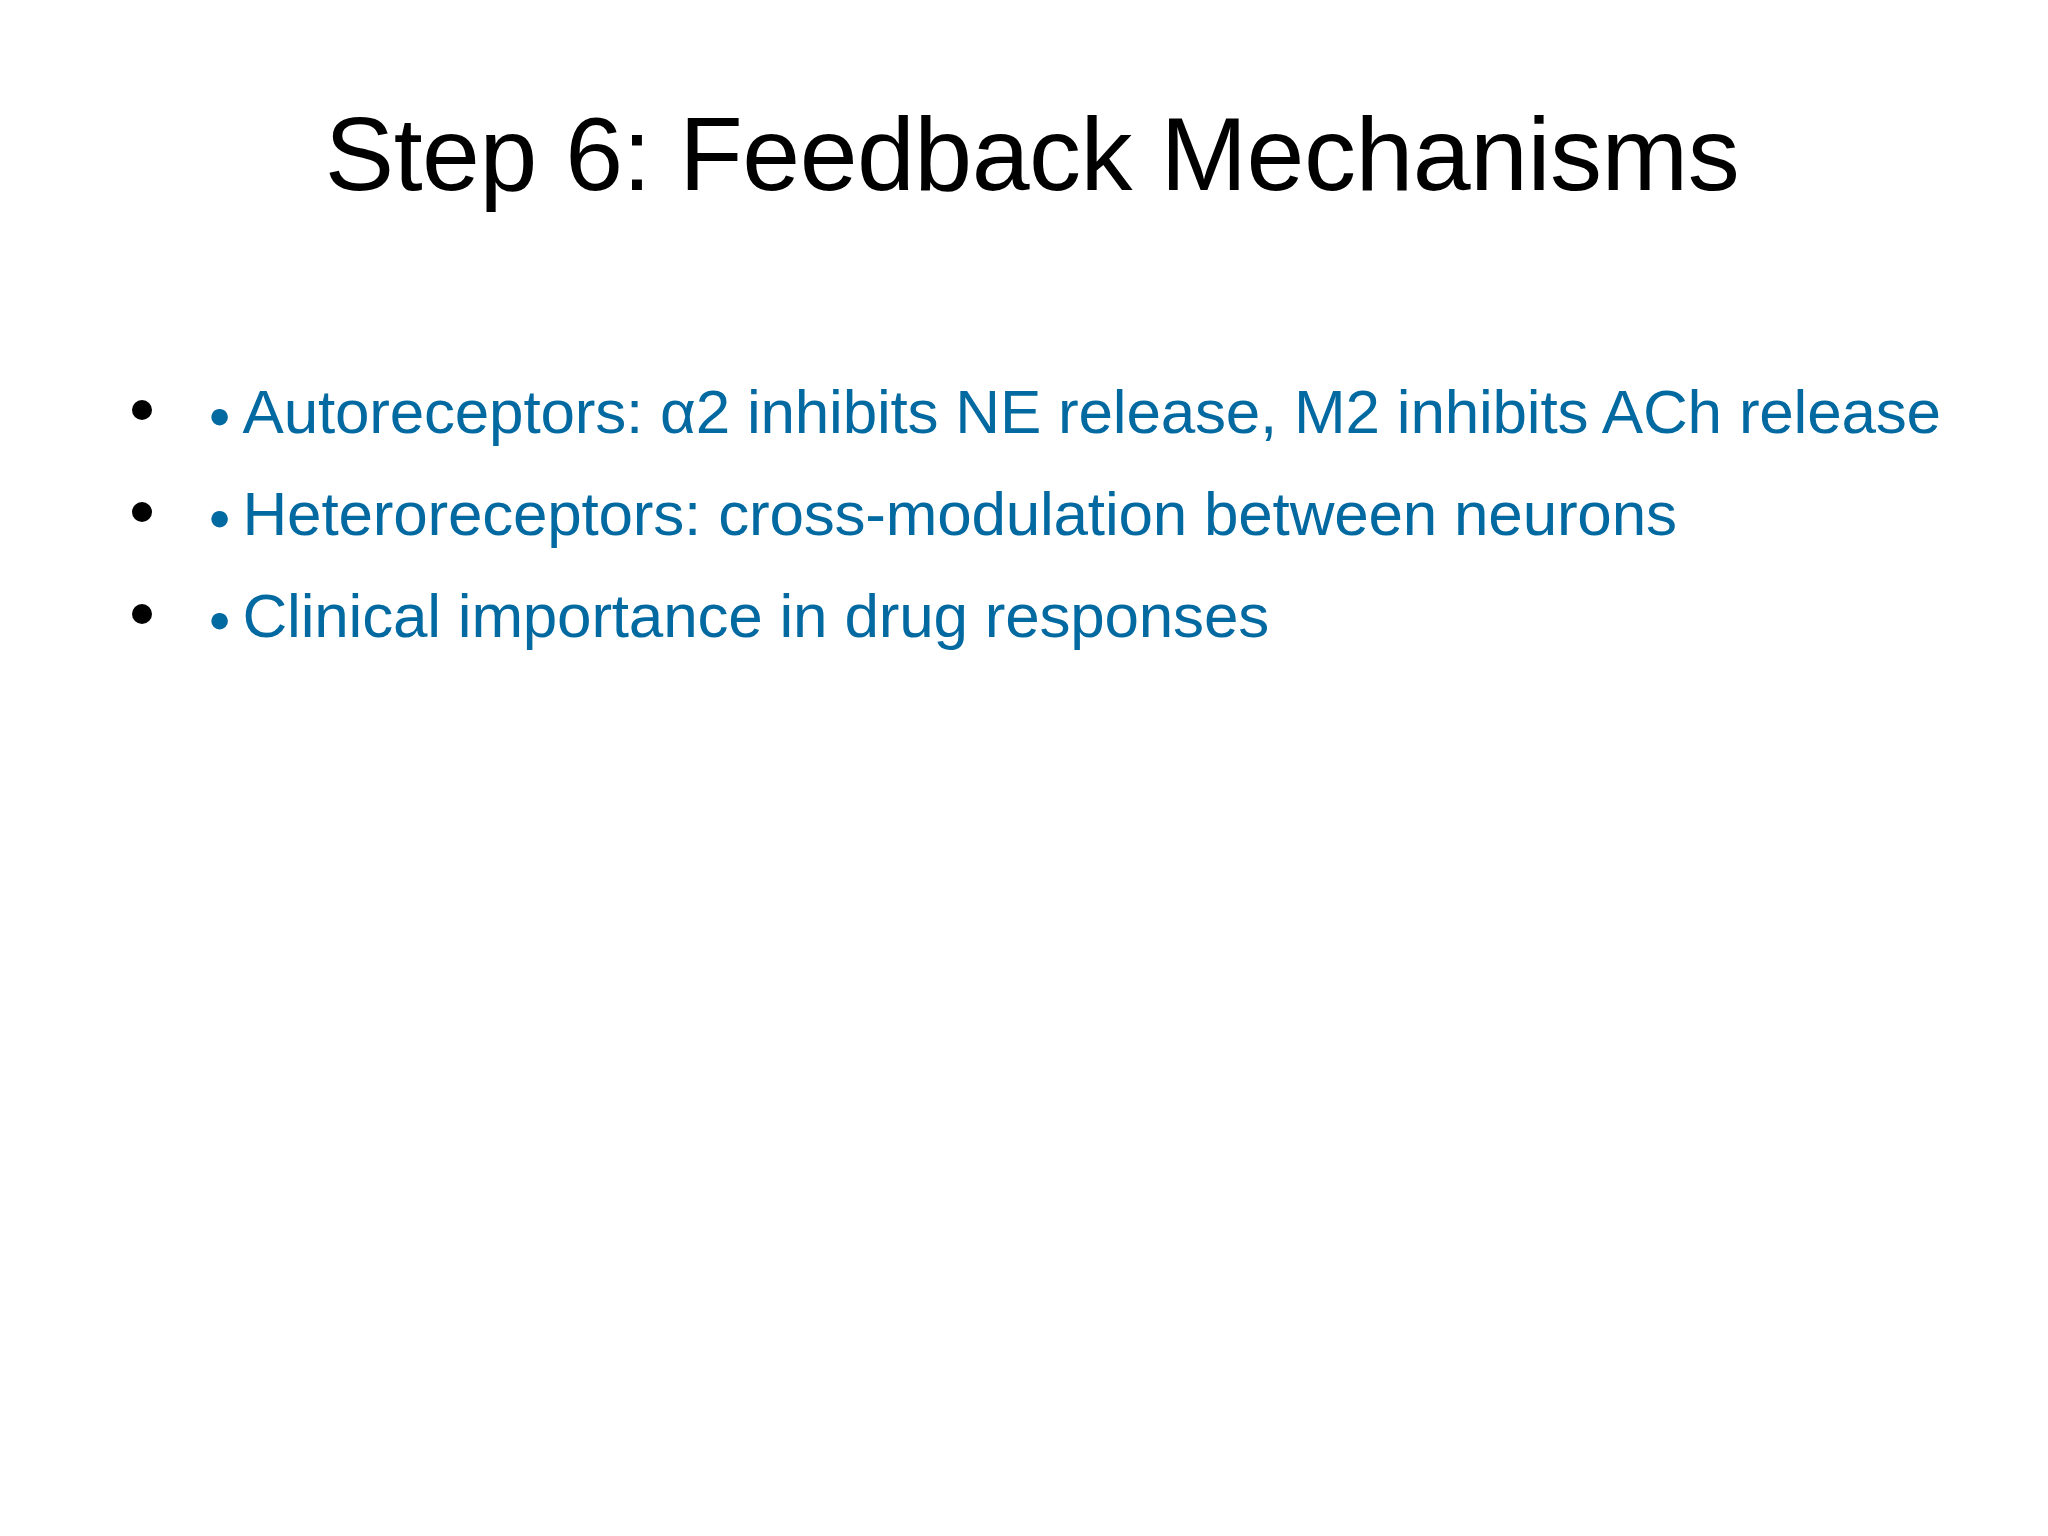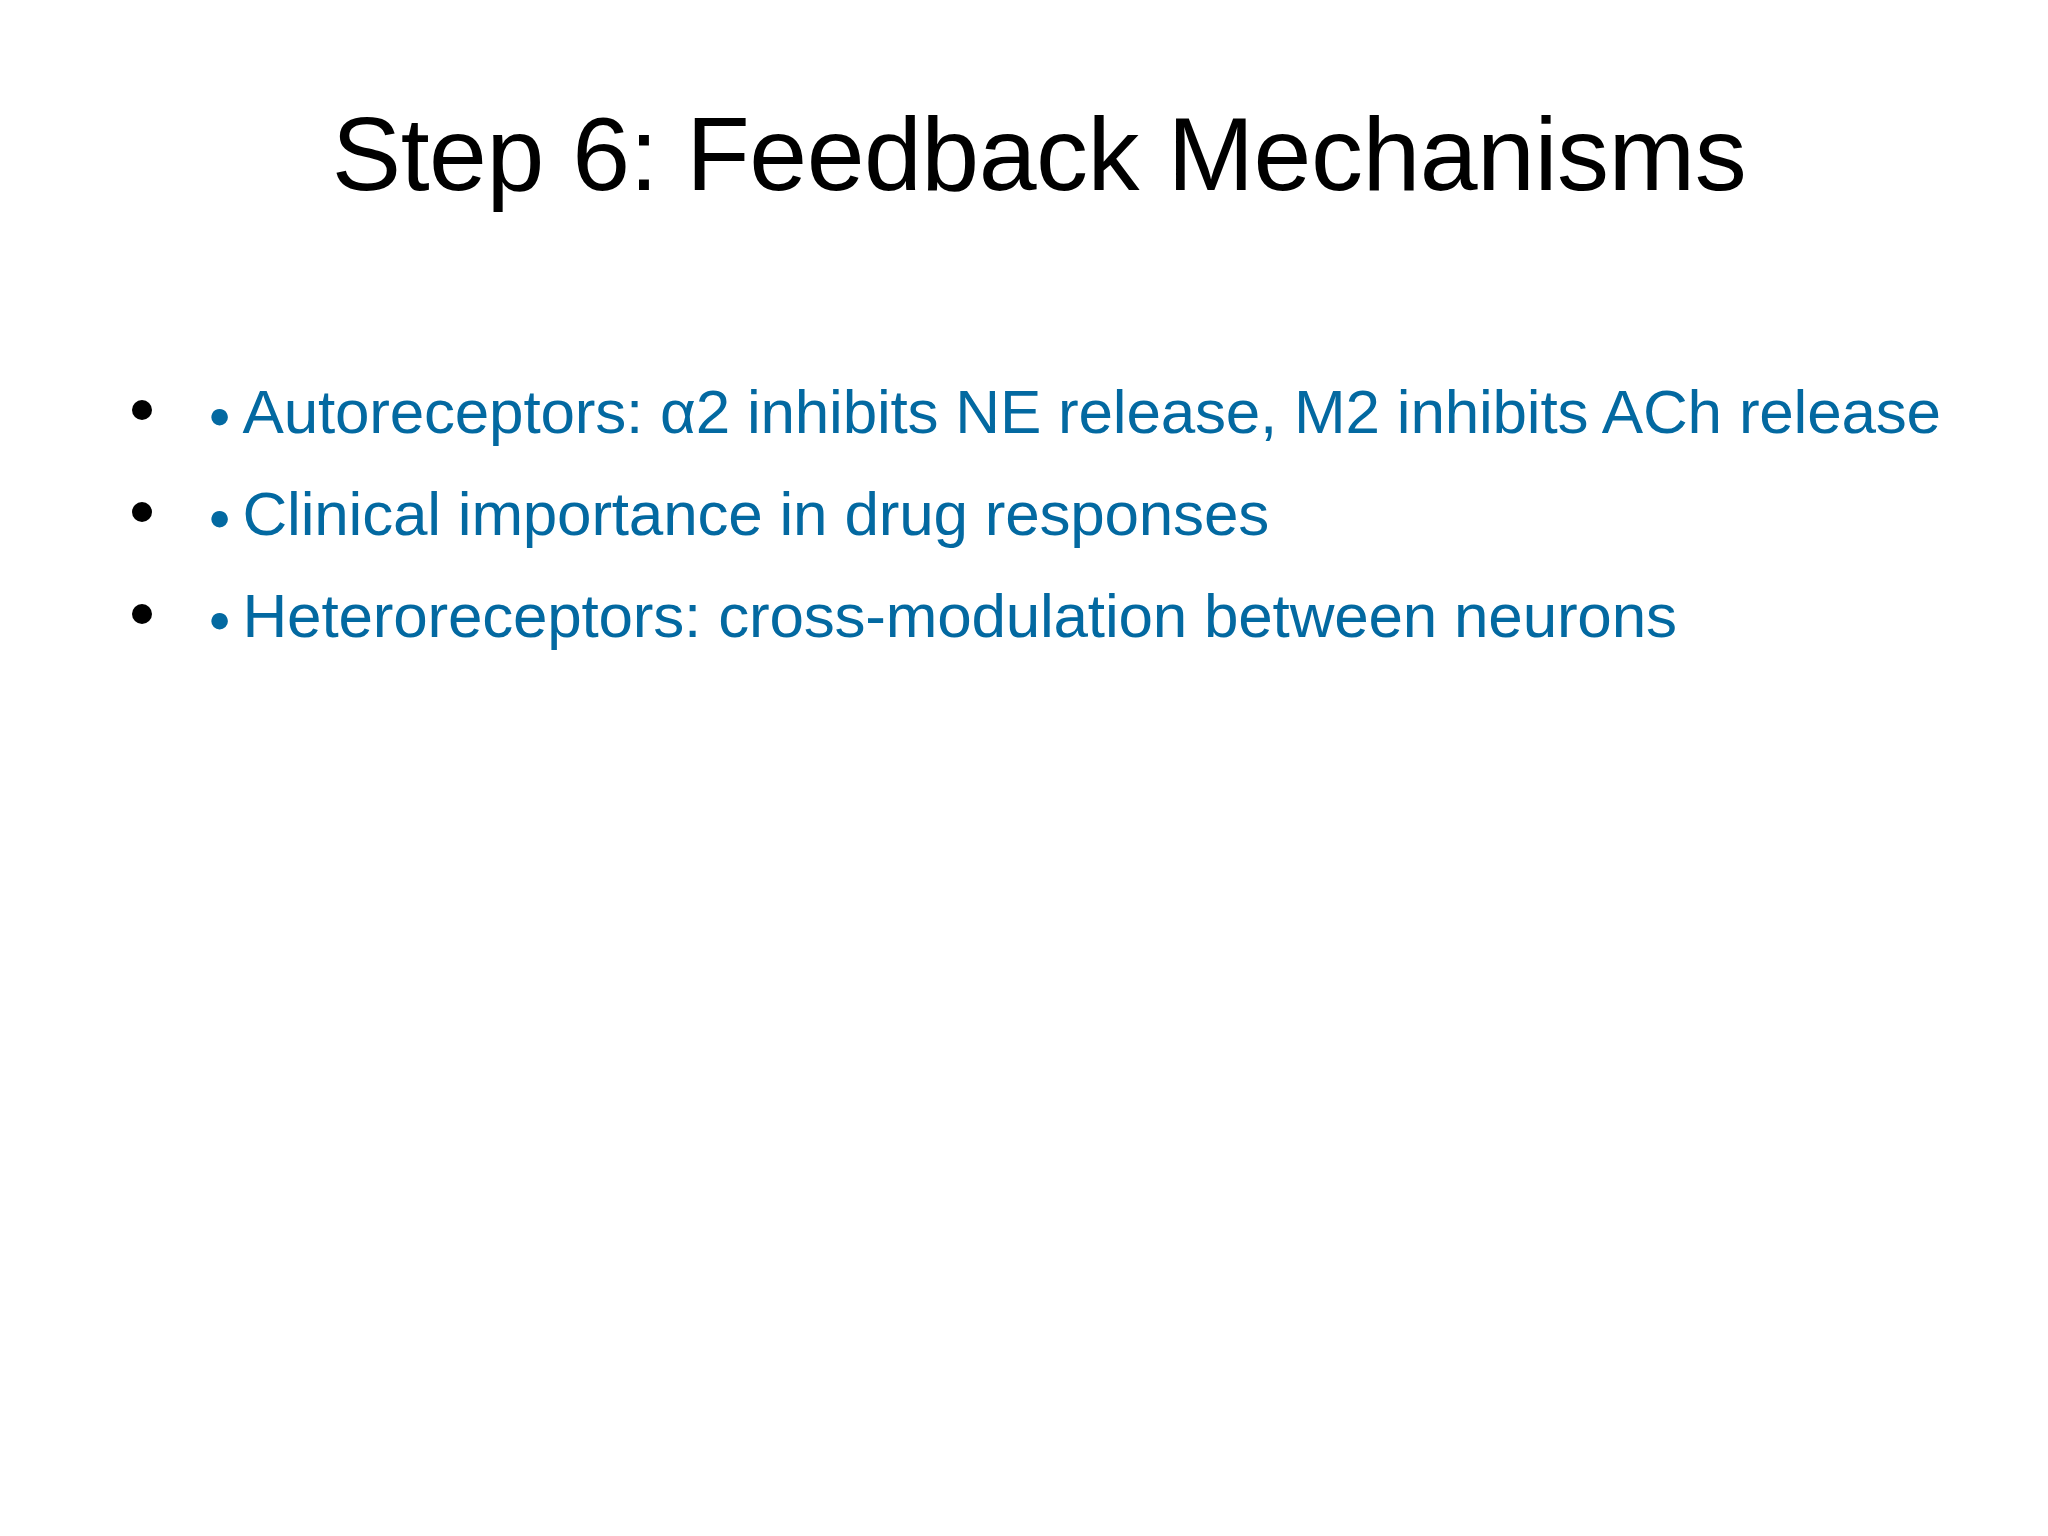--- a/index.html
+++ b/index.html
@@ -17,21 +17,21 @@
     width: 2048px;
     height: 1536px;
     background: #ffffff;
     overflow: hidden;
     box-sizing: border-box;
   }
 
   
   .title-block {
     position: absolute;
-    left: 147px;
+    left: 140px;
     top: 96px;
     width: 1784px;
     text-align: center;
   }
   .slide-title {
     margin: 0;
     padding: 0;
     font-family: "Liberation Sans", sans-serif;
     font-weight: 400;
     font-size: 104px;
@@ -99,24 +99,24 @@
   <div class="body-block">
     <ul class="bullet-list">
 
       <li class="bullet-item">
         <span class="bullet-marker"></span>
         <span class="bullet-text"><span class="inline-dot">●</span><span>Autoreceptors: α2 inhibits NE release, M2 inhibits ACh release</span></span>
       </li>
 
       <li class="bullet-item">
         <span class="bullet-marker"></span>
-        <span class="bullet-text"><span class="inline-dot">●</span><span>Clinical importance in drug responses</span></span>
+        <span class="bullet-text"><span class="inline-dot">●</span><span>Heteroreceptors: cross-modulation between neurons</span></span>
       </li>
 
       <li class="bullet-item">
         <span class="bullet-marker"></span>
-        <span class="bullet-text"><span class="inline-dot">●</span><span>Heteroreceptors: cross-modulation between neurons</span></span>
+        <span class="bullet-text"><span class="inline-dot">●</span><span>Clinical importance in drug responses</span></span>
       </li>
 
     </ul>
   </div>
 
 </div>
 
 </body></html>

